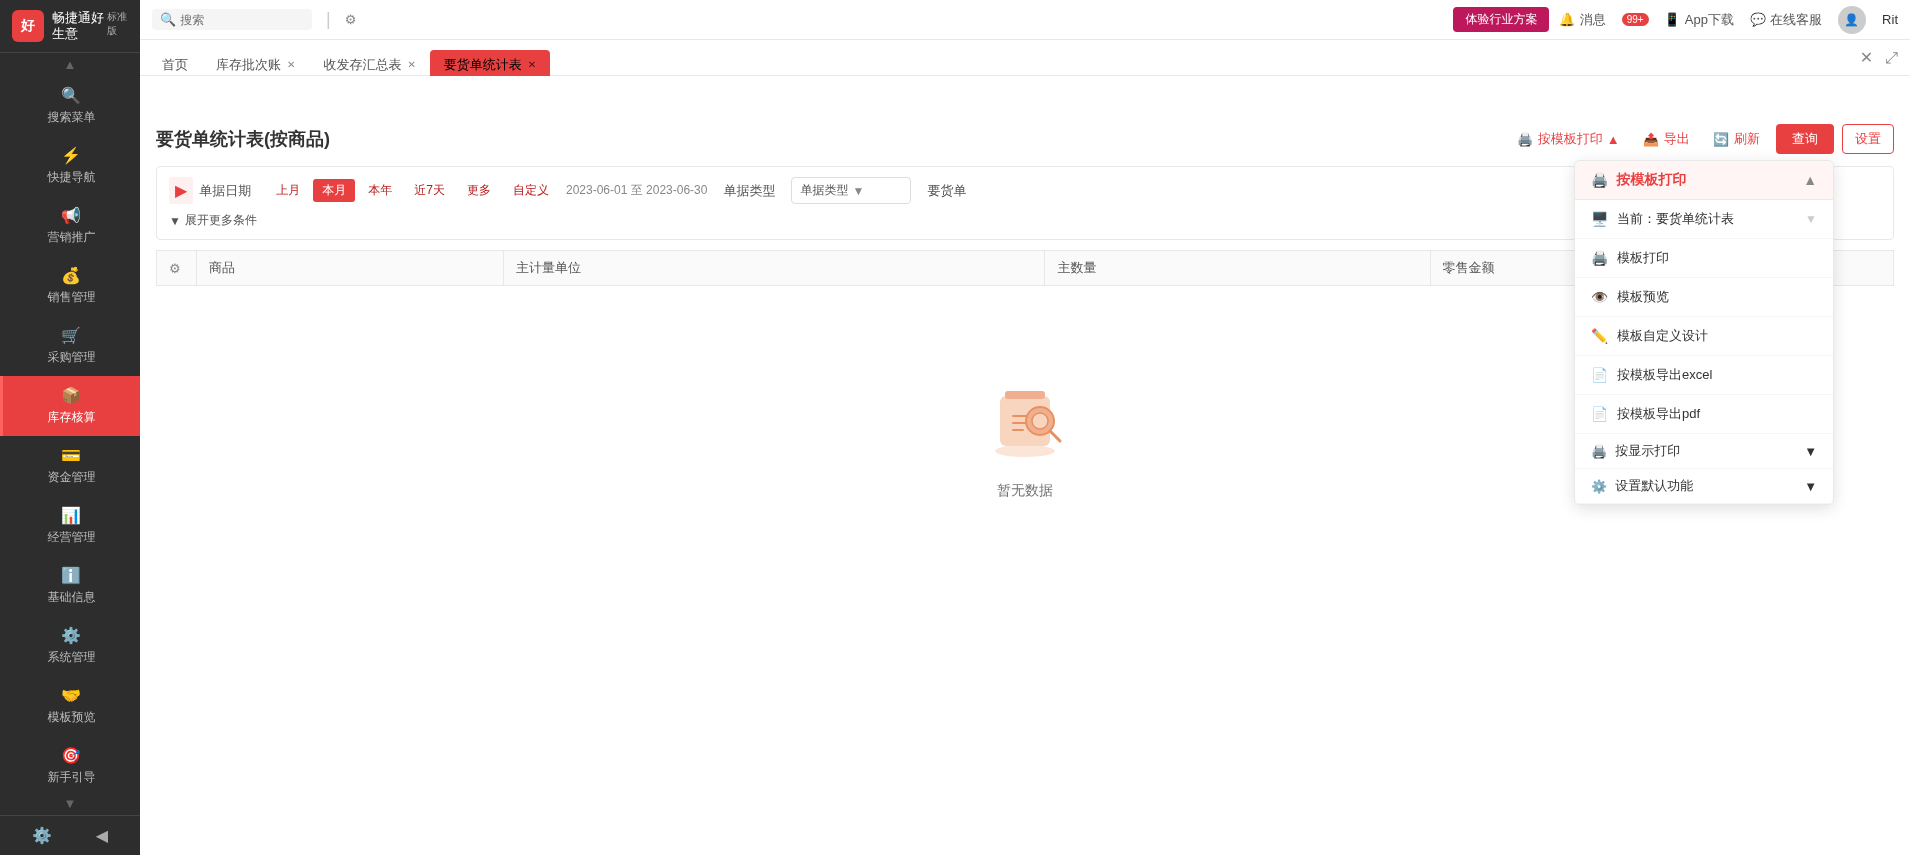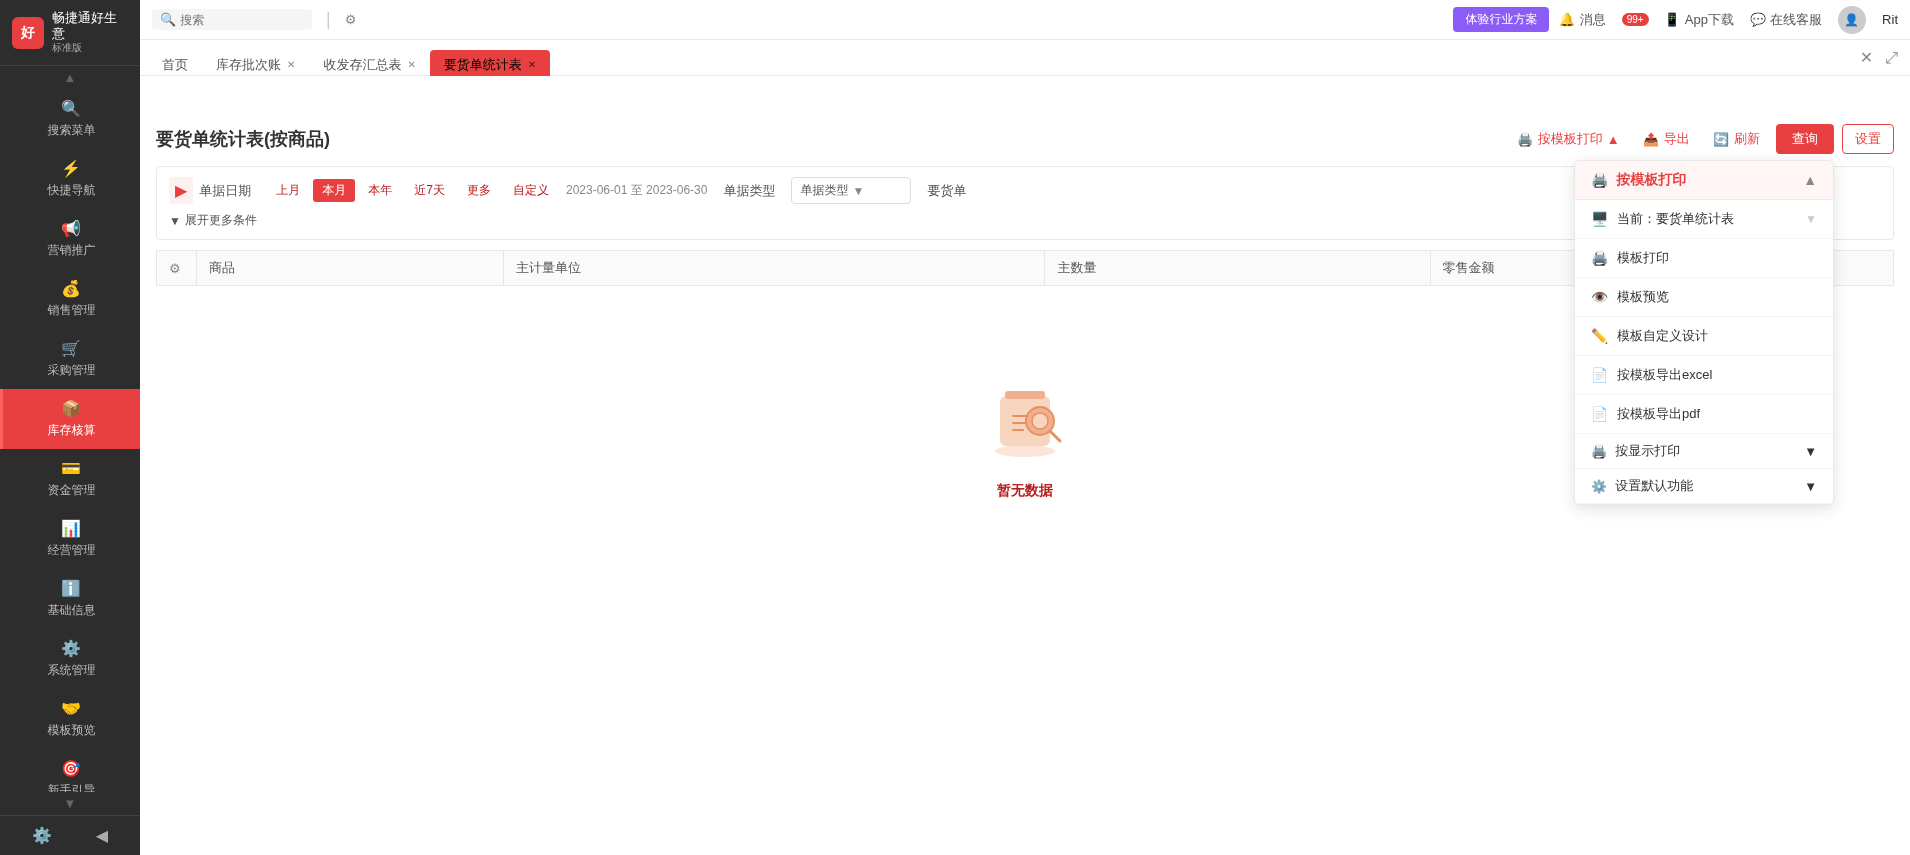--- a/index.html
+++ b/index.html
@@ -28,21 +28,21 @@
       background: #e84040;
       border-radius: 6px;
       display: flex;
       align-items: center;
       justify-content: center;
       color: white;
       font-size: 14px;
       font-weight: bold;
       flex-shrink: 0;
     }
-    .logo-text { display: flex; flex-direction: column; }
+    .logo-text { display: flex; flex-direction: row; }
     .logo-title { color: #fff; font-size: 13px; line-height: 1.2; }
     .logo-sub { color: #aaa; font-size: 10px; }
     .sidebar-nav { flex: 1; overflow-y: auto; }
     .sidebar-nav::-webkit-scrollbar { width: 3px; }
     .sidebar-nav::-webkit-scrollbar-thumb { background: #555; }
     .nav-item {
       display: flex;
       flex-direction: column;
       align-items: center;
       padding: 10px 6px;
@@ -100,21 +100,21 @@
     .topbar-search input {
       border: none;
       background: transparent;
       outline: none;
       font-size: 12px;
       color: #666;
       width: 120px;
     }
     .topbar-spacer { flex: 1; }
     .topbar-btn {
-      background: #8b5cf6;
+      background: #be185d;
       color: white;
       border: none;
       border-radius: 4px;
       padding: 4px 12px;
       font-size: 12px;
       cursor: pointer;
     }
     .topbar-right {
       display: flex;
       align-items: center;
@@ -351,21 +351,21 @@
       align-items: center;
       justify-content: center;
       padding: 80px 0;
       color: #aaa;
     }
     .empty-icon {
       width: 100px;
       height: 100px;
       margin-bottom: 16px;
     }
-    .empty-text { font-size: 14px; color: #b91c1c; font-weight: bold; }
+    .empty-text { font-size: 14px; color: #737373; }
     .dropdown-menu {
       position: absolute;
       top: 36px;
       right: 60px;
       width: 260px;
       background: white;
       border: 1px solid #e8e8e8;
       border-radius: 6px;
       box-shadow: 0 4px 16px rgba(0,0,0,0.12);
       z-index: 200;

